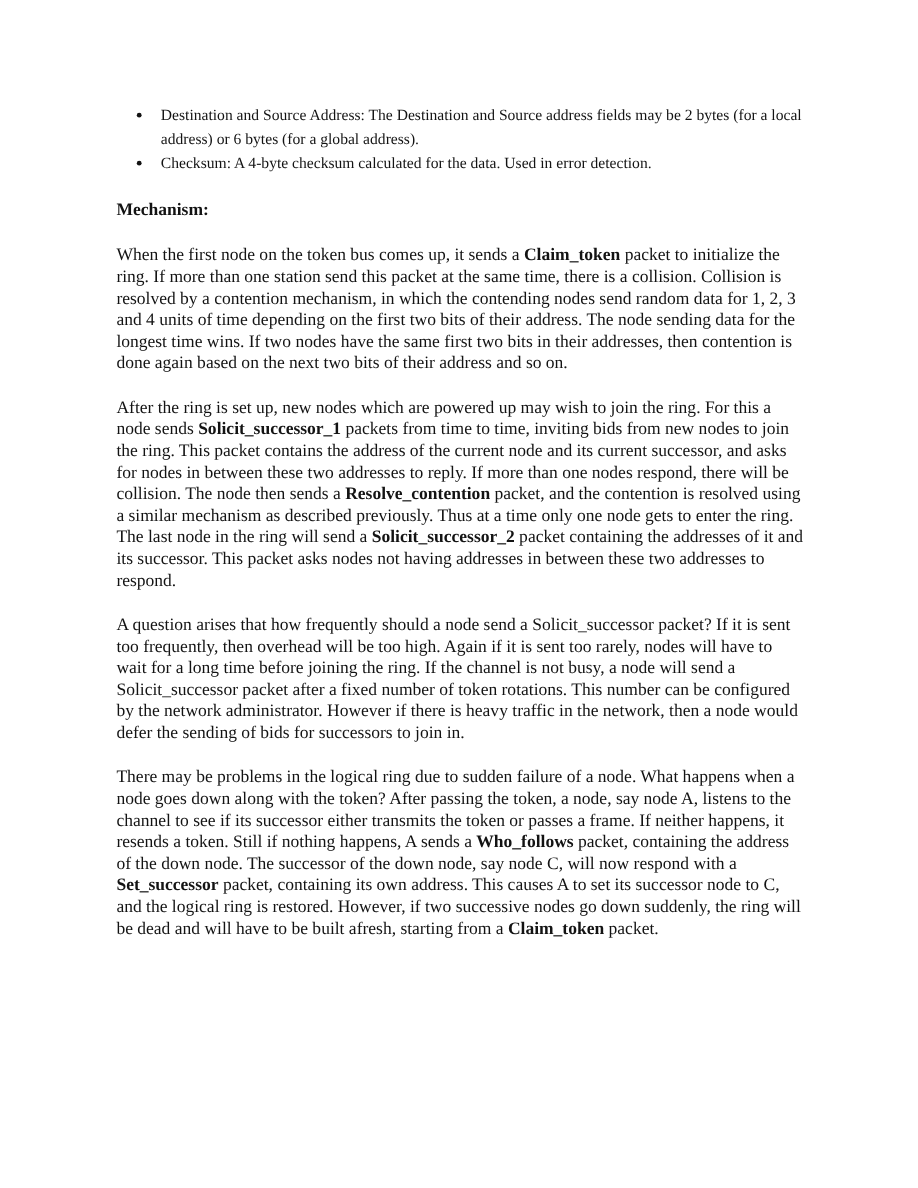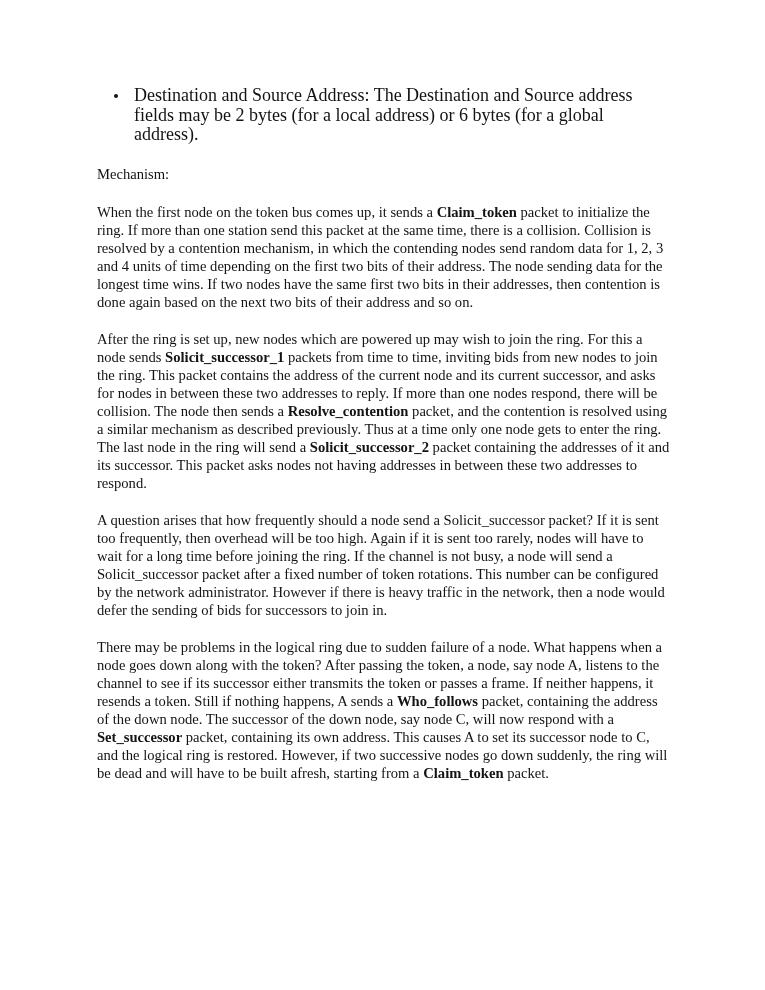--- a/index.html
+++ b/index.html
@@ -28,21 +28,21 @@
   
   ul.bullets {
     list-style: none;
     margin: 0 0 0 0;
     padding: 0;
   }
   ul.bullets li {
     position: relative;
     padding-left: 37px;
     margin: 0 0 1px 0;
-    font-size: 18px;
+    font-size: 13px;
     line-height: 19.6px;
     text-align: left;
   }
   ul.bullets li .dot {
     position: absolute;
     left: 17px;
     top: 8px;
     width: 4px;
     height: 4px;
     background: #131313;
@@ -51,21 +51,21 @@
   
   h1.section-title {
     font-size: 17.6px;
     font-weight: bold;
     line-height: 22px;
     margin: 22px 0 0 0;
     letter-spacing: 0.1px;
   }
   h2.sub-title {
     font-size: 14.6px;
-    font-weight: normal;
+    font-weight: bold;
     line-height: 20px;
     margin: 19px 0 0 0;
   }
   
   p.para {
     font-size: 14.6px;
     line-height: 18px;
     margin: 19px 0 0 0;
     text-align: left;
   }
@@ -74,20 +74,21 @@
   }
 </style>
 </head>
 <body>
 
 <div class="page">
   <div class="content">
 
     <ul class="bullets">
         <li><span class="dot"></span><span>Destination and Source Address: The Destination and Source address fields may be 2 bytes (for a local address) or 6 bytes (for a global address).</span></li>
+        <li><span class="dot"></span><span>Checksum: A 4-byte checksum calculated for the data. Used in error detection.</span></li>
       </ul>
 
 
     <h2 class="sub-title">Mechanism:</h2>
 
     <div>
         <p class="para"><span>When the first node on the token bus comes up, it sends a </span><b>Claim_token</b><span> packet to initialize the ring. If more than one station send this packet at the same time, there is a collision. Collision is resolved by a contention mechanism, in which the contending nodes send random data for 1, 2, 3 and 4 units of time depending on the first two bits of their address. The node sending data for the longest time wins. If two nodes have the same first two bits in their addresses, then contention is done again based on the next two bits of their address and so on.</span></p>
         <p class="para"><span>After the ring is set up, new nodes which are powered up may wish to join the ring. For this a node sends </span><b>Solicit_successor_1</b><span> packets from time to time, inviting bids from new nodes to join the ring. This packet contains the address of the current node and its current successor, and asks for nodes in between these two addresses to reply. If more than one nodes respond, there will be collision. The node then sends a </span><b>Resolve_contention</b><span> packet, and the contention is resolved using a similar mechanism as described previously. Thus at a time only one node gets to enter the ring. The last node in the ring will send a </span><b>Solicit_successor_2</b><span> packet containing the addresses of it and its successor. This packet asks nodes not having addresses in between these two addresses to respond.</span></p>
         <p class="para"><span>A question arises that how frequently should a node send a Solicit_successor packet? If it is sent too frequently, then overhead will be too high. Again if it is sent too rarely, nodes will have to wait for a long time before joining the ring. If the channel is not busy, a node will send a Solicit_successor packet after a fixed number of token rotations. This number can be configured by the network administrator. However if there is heavy traffic in the network, then a node would defer the sending of bids for successors to join in.</span></p>
         <p class="para"><span>There may be problems in the logical ring due to sudden failure of a node. What happens when a node goes down along with the token? After passing the token, a node, say node A, listens to the channel to see if its successor either transmits the token or passes a frame. If neither happens, it resends a token. Still if nothing happens, A sends a </span><b>Who_follows</b><span> packet, containing the address of the down node. The successor of the down node, say node C, will now respond with a </span><b>Set_successor</b><span> packet, containing its own address. This causes A to set its successor node to C, and the logical ring is restored. However, if two successive nodes go down suddenly, the ring will be dead and will have to be built afresh, starting from a </span><b>Claim_token</b><span> packet.</span></p>

